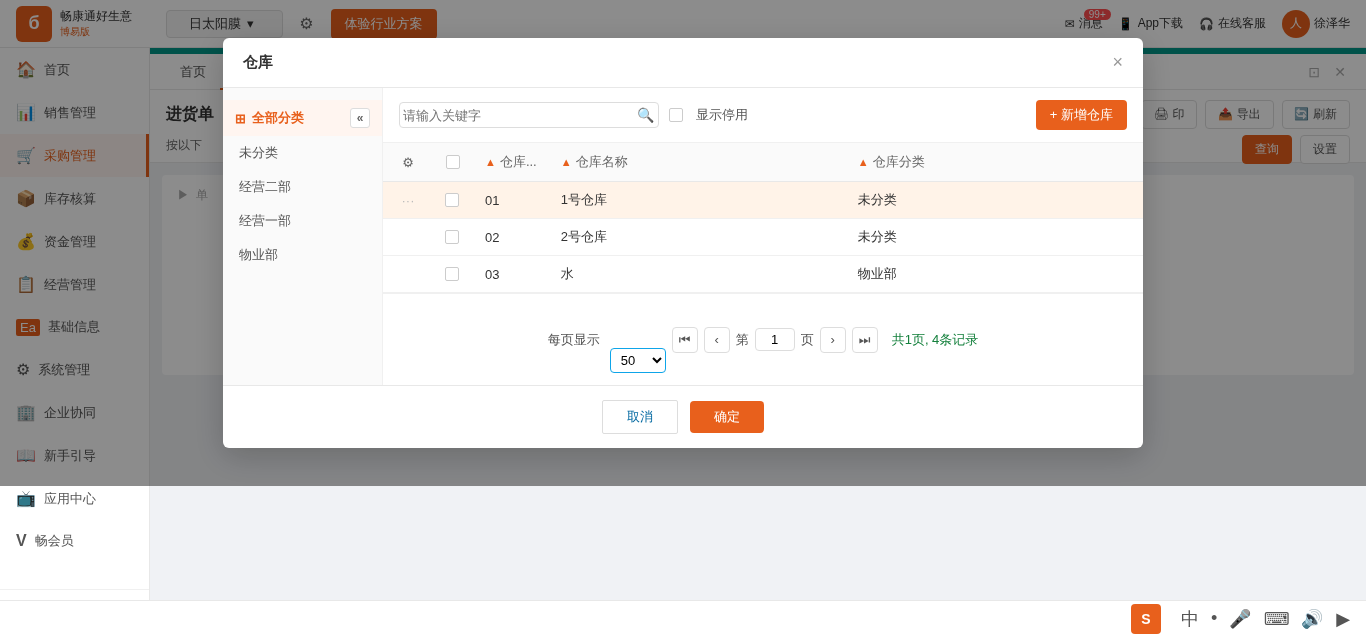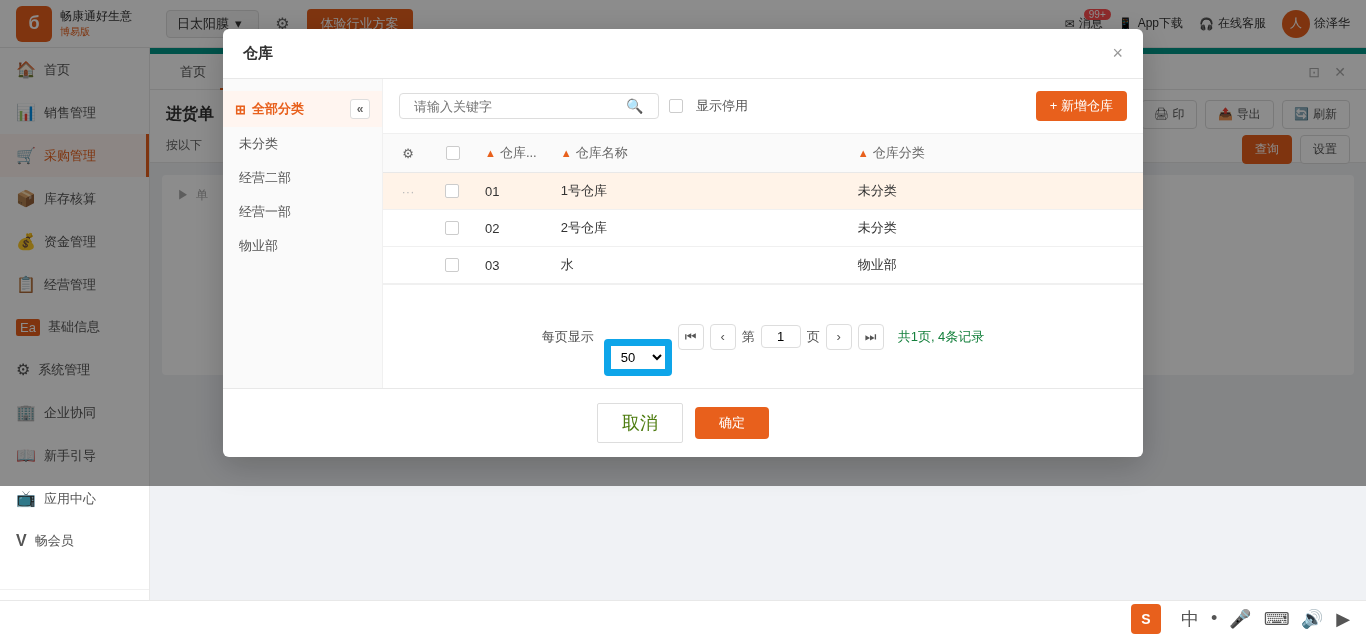--- a/index.html
+++ b/index.html
@@ -5,21 +5,21 @@
     * { box-sizing: border-box; margin: 0; padding: 0; }
     body { font-family: 'Microsoft YaHei', Arial, sans-serif; font-size: 13px; background: #f0f2f5; width: 1366px; height: 636px; overflow: hidden; }
 
     
     .header { height: 48px; background: #fff; display: flex; align-items: center; padding: 0 16px; border-bottom: 1px solid #e8e8e8; position: relative; z-index: 10; }
     .header-logo { display: flex; align-items: center; width: 150px; }
     .logo-icon { width: 36px; height: 36px; background: #e8601c; border-radius: 6px; display: flex; align-items: center; justify-content: center; color: #fff; font-size: 18px; font-weight: bold; margin-right: 8px; }
     .logo-text { font-size: 12px; color: #333; line-height: 1.4; }
     .logo-sub { font-size: 10px; color: #e8601c; }
     .header-nav { display: flex; align-items: center; flex: 1; gap: 8px; }
-    .store-select { display: flex; align-items: center; background: #f5f5f5; border: 1px solid #ddd; border-radius: 4px; padding: 4px 10px; cursor: pointer; font-size: 13px; color: #333; }
+    .store-select { display: flex; align-items: center; background: #f5f5f5; border: 1px solid #ddd; border-radius: 4px; padding: 4px 22px; cursor: pointer; font-size: 13px; color: #333; }
     .store-select span { margin-right: 6px; }
     .header-btn-industry { background: #e8601c; color: #fff; border: none; border-radius: 4px; padding: 6px 14px; cursor: pointer; font-size: 13px; }
     .header-settings { width: 32px; height: 32px; display: flex; align-items: center; justify-content: center; cursor: pointer; color: #666; font-size: 16px; }
     .header-right { display: flex; align-items: center; gap: 16px; margin-left: auto; }
     .header-right-item { display: flex; align-items: center; gap: 4px; cursor: pointer; color: #333; font-size: 12px; position: relative; }
     .badge { background: #ff4d4f; color: #fff; border-radius: 10px; font-size: 10px; padding: 0 5px; position: absolute; top: -6px; right: -8px; }
     .user-avatar { width: 28px; height: 28px; border-radius: 50%; background: #e8601c; display: flex; align-items: center; justify-content: center; color: #fff; font-size: 12px; }
 
     
     .layout { display: flex; height: calc(636px - 48px); }
@@ -45,21 +45,21 @@
 
     
     .cat-sidebar { width: 160px; border-right: 1px solid #f0f0f0; padding: 12px 0; background: #fafafa; }
     .cat-header { display: flex; align-items: center; padding: 8px 12px; font-size: 13px; font-weight: bold; color: #e8601c; background: #fff5f0; gap: 6px; cursor: pointer; }
     .cat-collapse-btn { width: 20px; height: 20px; border: 1px solid #ddd; background: #fff; border-radius: 3px; display: flex; align-items: center; justify-content: center; cursor: pointer; font-size: 12px; color: #666; margin-left: auto; }
     .cat-item { padding: 8px 16px; font-size: 13px; color: #555; cursor: pointer; }
 
     
     .table-area { flex: 1; display: flex; flex-direction: column; }
     .table-toolbar { display: flex; align-items: center; padding: 12px 16px; gap: 10px; border-bottom: 1px solid #f0f0f0; }
-    .search-box { display: flex; align-items: center; border: 1px solid #ddd; border-radius: 4px; padding: 4px 14px; background: #fff; flex: 1; max-width: 260px; }
+    .search-box { display: flex; align-items: center; border: 1px solid #ddd; border-radius: 4px; padding: 4px 3px; background: #fff; flex: 1; max-width: 260px; }
     .search-box input { border: none; outline: none; font-size: 13px; color: #999; width: 100%; background: transparent; }
     .search-icon-btn { color: #aaa; cursor: pointer; font-size: 14px; }
     .show-inactive { display: flex; align-items: center; gap: 13px; font-size: 13px; color: #555; }
     .checkbox-box { width: 14px; height: 14px; border: 1px solid #ccc; border-radius: 2px; background: #fff; }
     .add-btn { background: #e8601c; color: #fff; border: none; border-radius: 4px; padding: 6px 14px; cursor: pointer; font-size: 13px; margin-left: auto; white-space: nowrap; }
 
     .data-table { width: 100%; border-collapse: collapse; font-size: 13px; }
     .data-table thead { background: #fafafa; }
     .data-table th { padding: 10px 12px; text-align: left; color: #666; font-weight: normal; border-bottom: 1px solid #e8e8e8; white-space: nowrap; }
     .data-table td { padding: 9px 12px; border-bottom: 1px solid #f0f0f0; color: #333; }
@@ -67,28 +67,28 @@
     .th-center, .td-center { text-align: center !important; }
     .col-settings { width: 50px; }
     .col-check { width: 40px; }
     .col-num { width: 50px; }
     .sort-icon { color: #e8601c; margin-right: 4px; font-size: 11px; }
     .row-dots { color: #bbb; cursor: pointer; }
 
     
     .pagination { display: flex; align-items: center; justify-content: center; padding: 12px 16px; gap: 6px; font-size: 13px; color: #555; border-top: 1px solid #f0f0f0; }
     .page-label { margin-right: 4px; }
-    .page-select { border: 7px solid #0ea5e9; border-radius: 4px; padding: 3px 6px; font-size: 13px; background: #fff; margin-top: 42px; }
+    .page-select { border: 1px solid #0ea5e9; border-radius: 4px; padding: 3px 6px; font-size: 13px; background: #fff; margin-top: 42px; }
     .page-nav { width: 26px; height: 26px; border: 1px solid #ddd; border-radius: 4px; display: flex; align-items: center; justify-content: center; cursor: pointer; background: #fff; color: #555; }
     .page-input { width: 40px; border: 1px solid #ddd; border-radius: 4px; text-align: center; padding: 3px; font-size: 13px; }
     .page-total { margin-left: 8px; color: #15803d; }
 
     
     .modal-footer { display: flex; align-items: center; justify-content: center; gap: 12px; padding: 14px 20px; border-top: 1px solid #e8e8e8; }
-    .btn-cancel { background: #fff; border: 1px solid #ddd; color: #4d7c0f; border-radius: 2px; padding: 7px 24px; cursor: pointer; font-size: 18px; }
+    .btn-cancel { background: #fff; border: 1px solid #ddd; color: #0369a1; border-radius: 2px; padding: 7px 24px; cursor: pointer; font-size: 13px; }
     .btn-confirm { background: #e8601c; border: none; color: #fff; border-radius: 4px; padding: 7px 24px; cursor: pointer; font-size: 13px; }
 
     
     .teal-bar { height: 6px; background: #009688; position: absolute; top: 0; left: 0; right: 0; }
 
     
     .bottom-bar { position: fixed; bottom: 0; left: 0; width: 1366px; height: 36px; background: #fff; border-top: 1px solid #e8e8e8; display: flex; align-items: center; padding: 0 16px; justify-content: flex-end; gap: 12px; z-index: 5; }
     .bottom-icon { font-size: 18px; color: #555; cursor: pointer; }
     .bottom-logo { width: 30px; height: 30px; background: #e8601c; border-radius: 4px; display: flex; align-items: center; justify-content: center; color: #fff; font-weight: bold; font-size: 14px; margin-right: 8px; }
 

